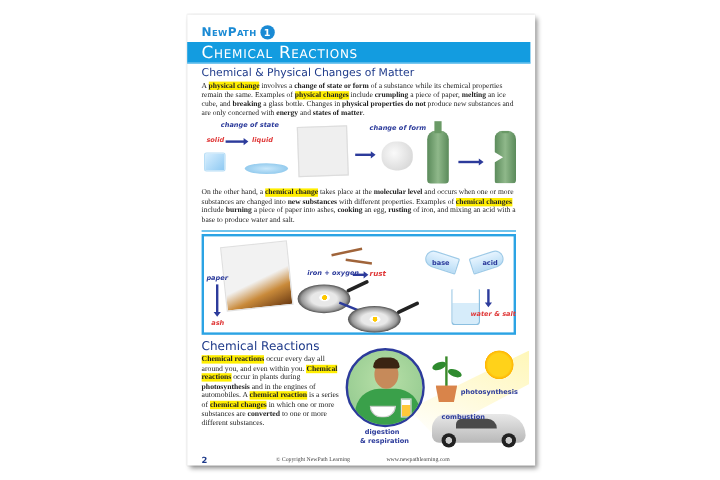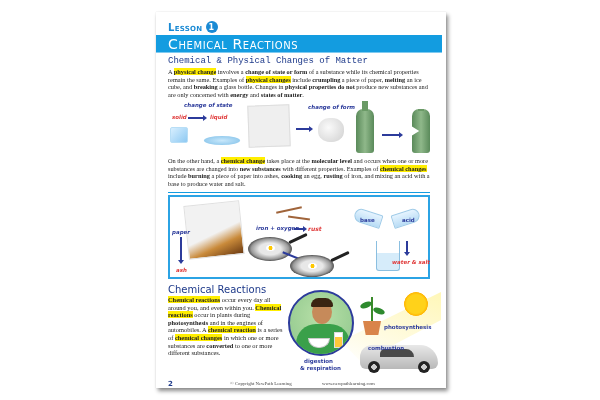--- a/index.html
+++ b/index.html
@@ -31,21 +31,21 @@
   .title-bar span {
     position: absolute; left: 12px; top: 1px; color: #fff;
     font-family: "DejaVu Sans", sans-serif; font-size: 14px; font-variant: small-caps;
     letter-spacing: 0.6px;
   }
 
   .subhead {
     position: absolute; left: 12px;
     font-family: "DejaVu Sans", sans-serif; color: #1e3a8a; font-size: 9px;
   }
-  .subhead.h1 { top: 44px; font-family: Liberation Mono, monospace; }
+  .subhead.h1 { top: 44px; }
   .subhead.h2 { top: 272px; font-size: 10px; }
 
   .para {
     position: absolute; left: 12px; width: 262px;
     font-size: 6.3px; line-height: 7.5px; color: #222;
   }
   .para.p1 { top: 56px; }
   .para.p2 { top: 145px; }
   .para.p3 { top: 284px; width: 118px; font-size: 6.4px; line-height: 7.6px; }
   .hl { background: #ffee00; font-weight: bold; }
@@ -107,21 +107,21 @@
   .page-num { position: absolute; left: 12px; top: 368px; font-family: "DejaVu Sans", sans-serif; font-weight: bold; font-size: 7px; color: #1e3a8a; }
   .footer-copy { position: absolute; left: 74px; top: 369px; font-size: 4.8px; color: #444; }
   .footer-url { position: absolute; left: 166px; top: 369px; font-size: 4.8px; color: #444; }
 </style>
 </head>
 <body>
 
 <div class="page">
 
   <div class="lesson-label">
-    <span class="big">Lesson</span>
+    <span class="big">NewPath</span>
     <span class="lesson-num">1</span>
   </div>
 
   <div class="title-bar">
     <span>Chemical Reactions</span>
   </div>
 
   <div class="subhead h1">Chemical &amp; Physical Changes of Matter</div>
   <div class="para p1"><span>A </span><span class="hl">physical change</span><span> involves a </span><span style="font-weight: bold;">change of state or form</span><span> of a substance while its chemical properties remain the same. Examples of </span><span class="hl">physical changes</span><span> include </span><span style="font-weight: bold;">crumpling</span><span> a piece of paper, </span><span style="font-weight: bold;">melting</span><span> an ice cube, and </span><span style="font-weight: bold;">breaking</span><span> a glass bottle. Changes in </span><span style="font-weight: bold;">physical properties do not</span><span> produce new substances and are only concerned with </span><span style="font-weight: bold;">energy</span><span> and </span><span style="font-weight: bold;">states of matter</span><span>.</span></div>
 

